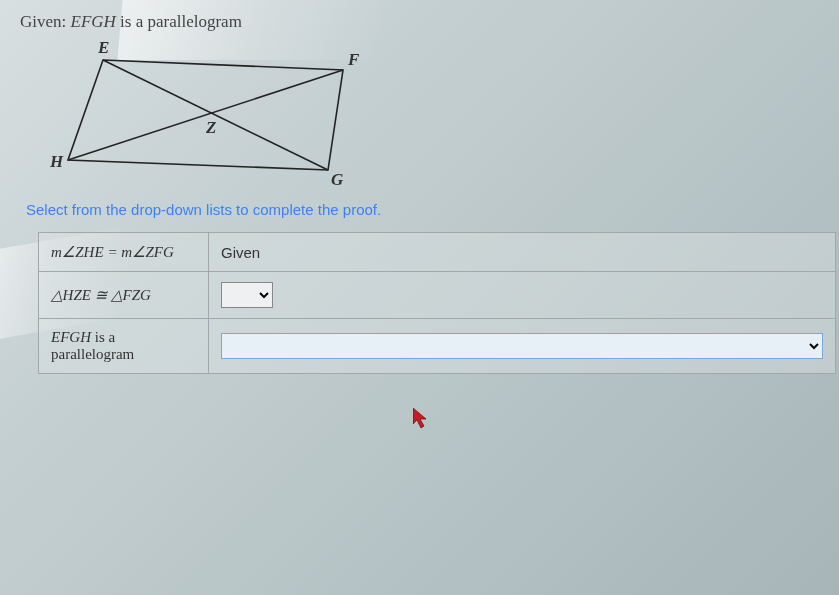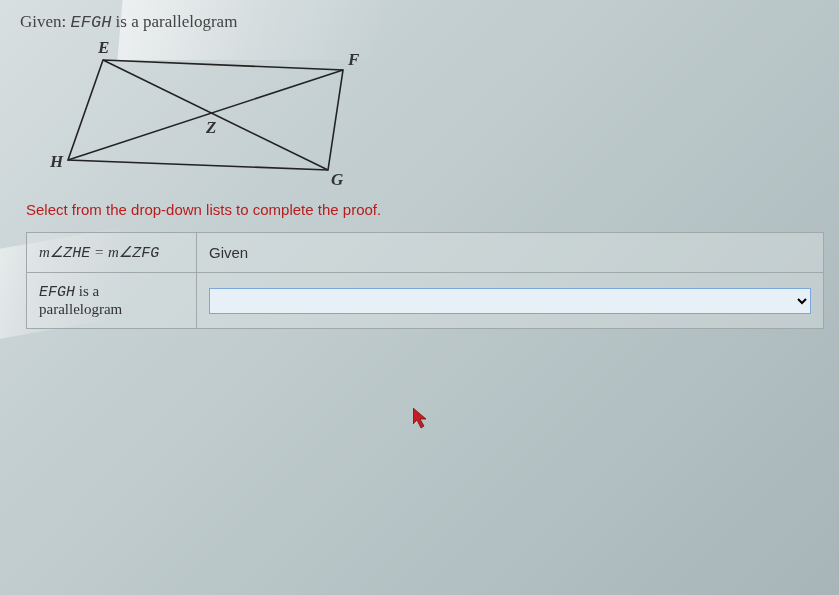--- a/index.html
+++ b/index.html
@@ -14,26 +14,26 @@
     }
     .glare {
       position: absolute;
       background: linear-gradient(100deg, rgba(255,255,255,0.6) 0%, rgba(255,255,255,0.2) 50%, transparent 100%);
       pointer-events: none;
     }
     .glare1 { top: 0; left: 120px; width: 260px; height: 60px; transform: skewX(-5deg); }
     .glare2 { top: 240px; left: -20px; width: 140px; height: 90px; transform: skewY(-10deg); }
     .content { padding: 12px 20px 0 20px; position: relative; }
     .prove-line { font-size: 17px; color: #444; margin-bottom: 8px; }
-    .italic { font-style: italic; font-family: Liberation Mono, monospace; }
+    .italic { font-style: italic; font-family: Liberation Serif, serif; }
     .figure { position: relative; width: 340px; height: 155px; margin: 6px 0 6px 28px; }
     .figure svg { width: 100%; height: 100%; }
     .vlabel { position: absolute; font-style: italic; font-size: 17px; font-weight: bold; color: #333; }
-    .instruction { font-size: 15px; color: #b91c1c; margin: 2px 0 14px 6px; font-family: Arial, sans-serif; }
-    .proof-table { width: 798px; border-collapse: collapse; margin-left: 6px; }
+    .instruction { font-size: 15px; color: #3b82f6; margin: 2px 0 14px 6px; font-family: Arial, sans-serif; }
+    .proof-table { width: 798px; border-collapse: collapse; margin-left: 18px; }
     .proof-table td { border: 1px solid #a0a8aa; padding: 10px 12px; vertical-align: middle; background: rgba(230,235,236,0.35); }
     .proof-table td.stmt { width: 170px; font-family: 'Times New Roman', serif; font-size: 15px; color: #333; font-style: italic; }
     .proof-table td.reason { font-family: Arial, sans-serif; font-size: 15px; color: #333; }
     .dd-wide { width: 100%; height: 26px; border: 1px solid #7aa8d8; background: #e8f0f7; font-size: 13px; }
     .dd-small { width: 52px; height: 26px; border: 1px solid #888; background: #eef0f1; font-size: 13px; }
     .cursor { position: absolute; left: 413px; top: 408px; pointer-events: none; z-index: 10; }
     .normal { font-style: normal; }
   </style>
 </head>
 <body>
@@ -64,20 +64,24 @@
 
   <div class="instruction">Select from the drop-down lists to complete the proof.</div>
 
   <table class="proof-table">
     <tbody>
         <tr>
       <td class="stmt">m∠<span class="italic">ZHE</span> = m∠<span class="italic">ZFG</span></td>
       <td class="reason">Given</td>
     </tr>
     <tr>
+      <td class="stmt">△<span class="italic">HZE</span> ≅ △<span class="italic">FZG</span></td>
+      <td class="reason"><select class="dd-small"><option></option></select></td>
+    </tr>
+    <tr>
       <td class="stmt"><span class="italic">EFGH</span> <span class="normal">is a parallelogram</span></td>
       <td class="reason"><select class="dd-wide"><option></option></select></td>
     </tr>
   </tbody>
     </table>
 
 </div>
 
 <svg class="cursor" width="18" height="22">
   <polygon points="0,0 0,16 4,12 8,20 11,18 7,11 13,11" fill="#c41e24" stroke="#7a0d10" stroke-width="0.8"></polygon>

